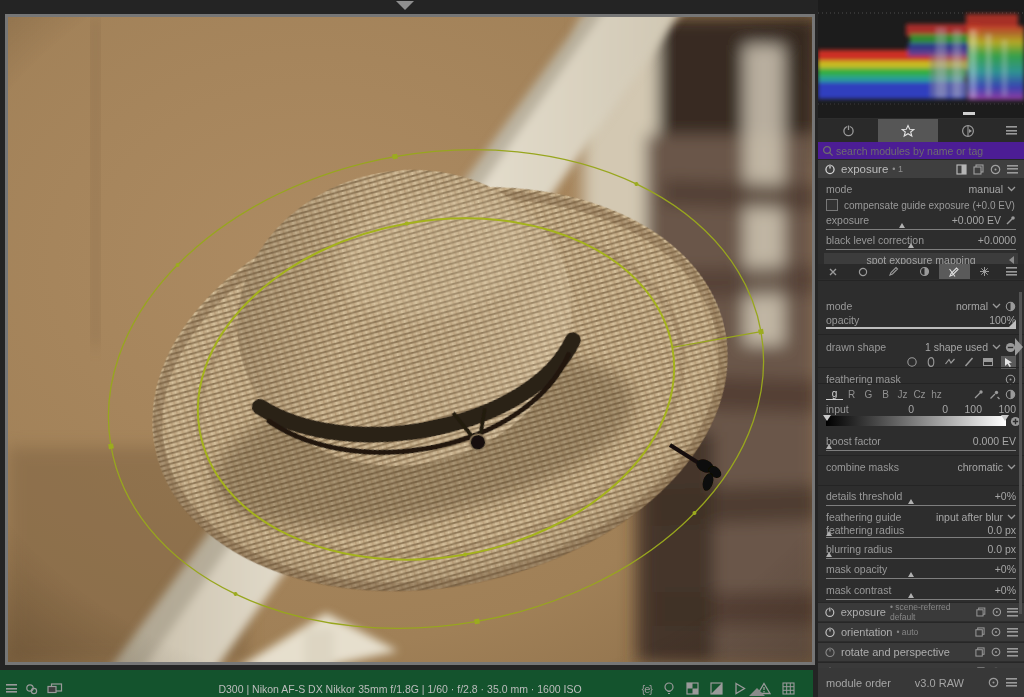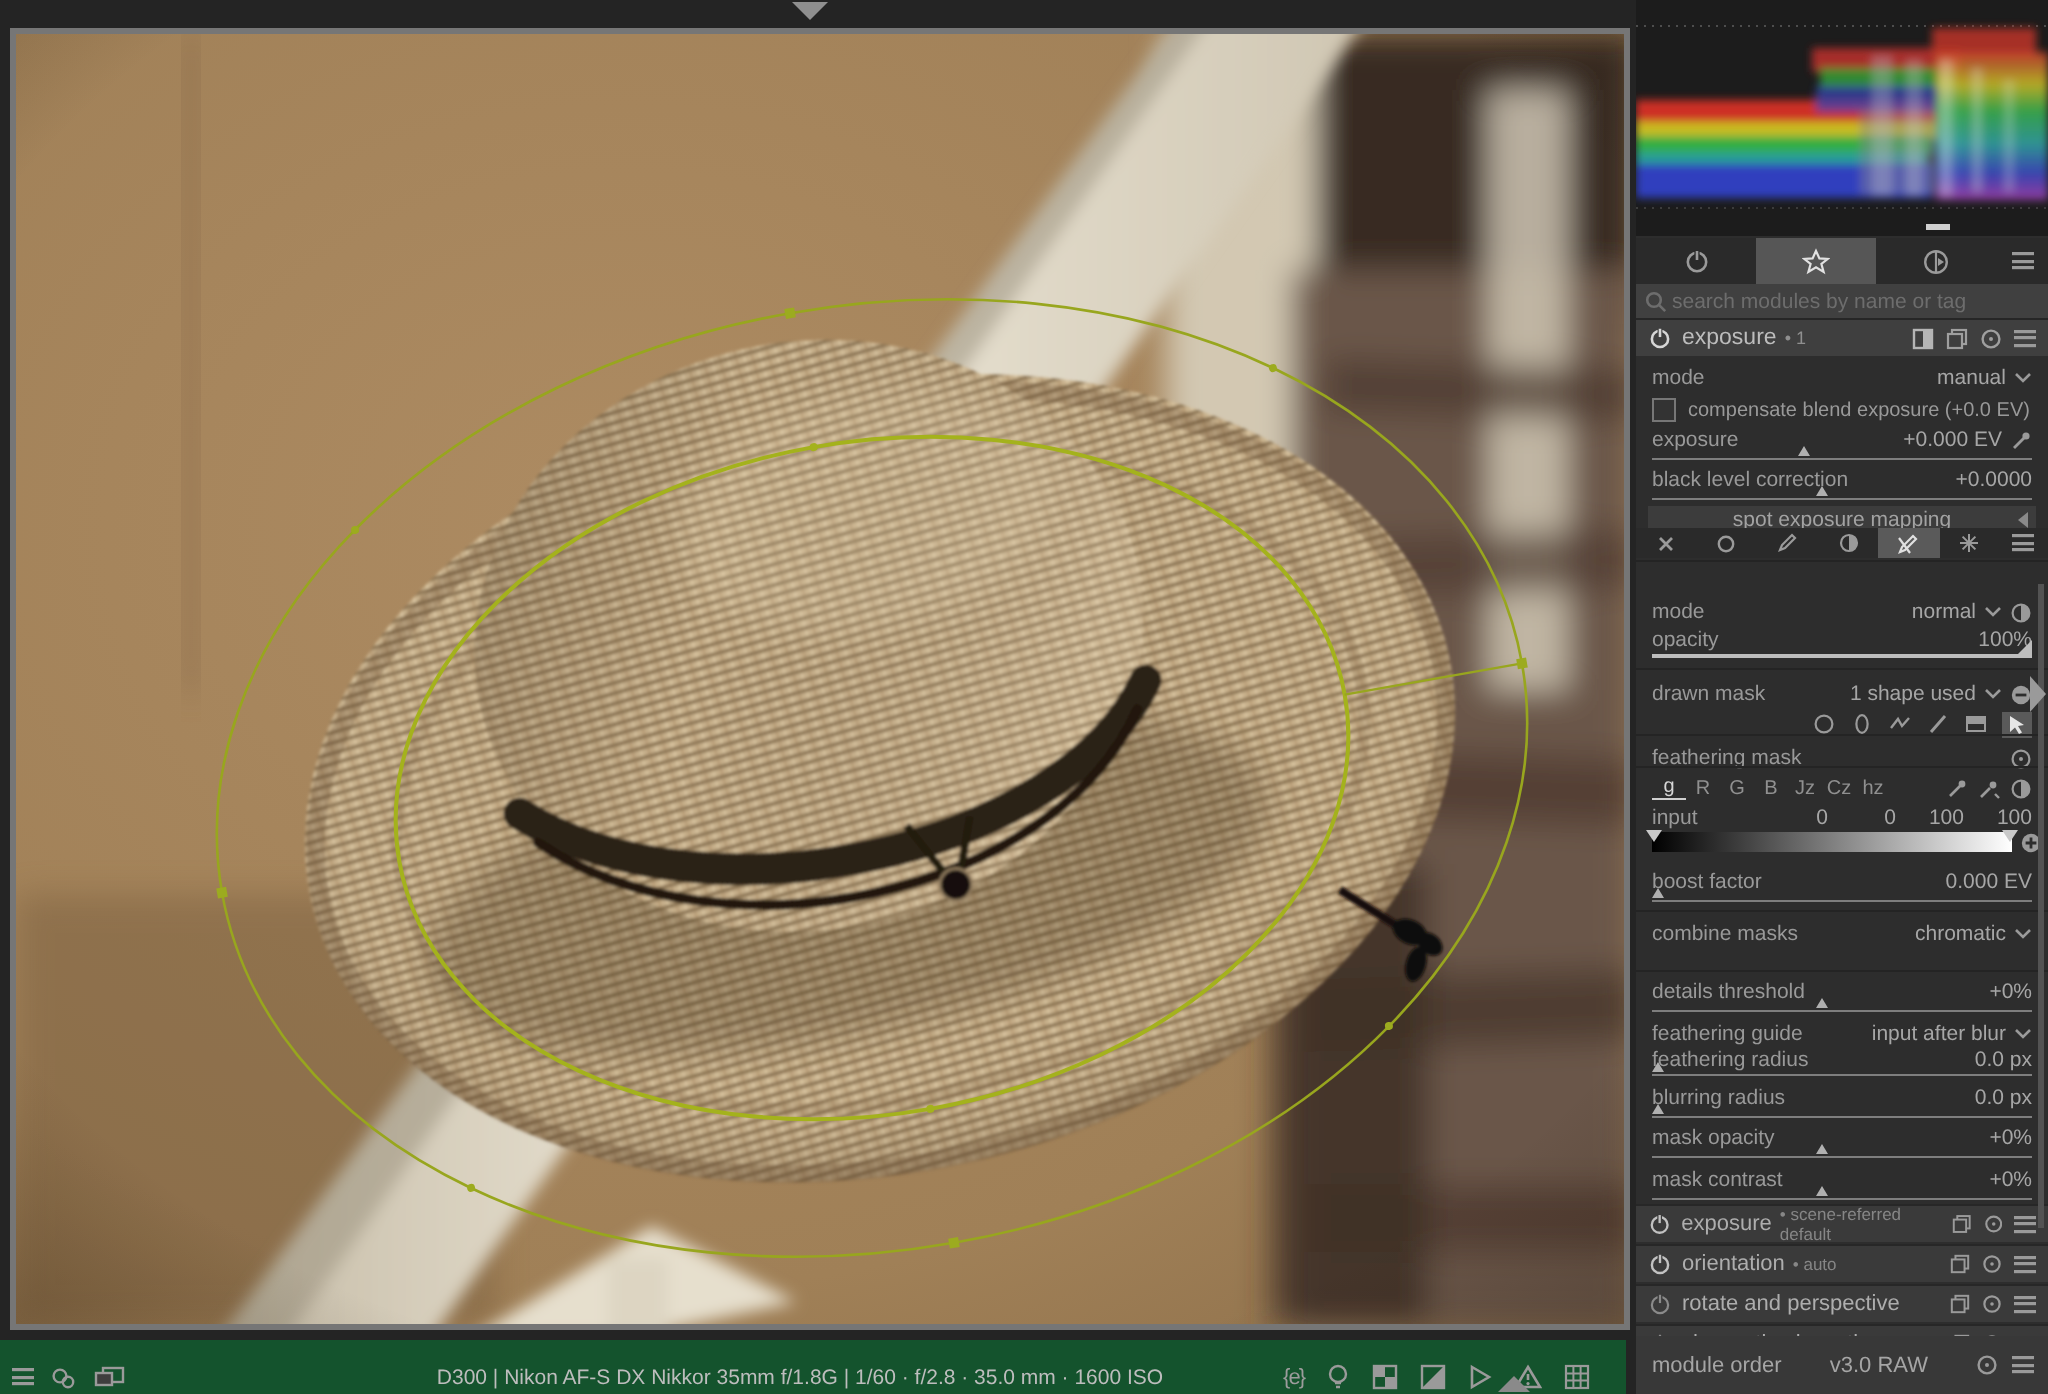--- a/index.html
+++ b/index.html
@@ -17,21 +17,21 @@
     border-left:8px solid transparent;border-right:8px solid transparent;border-bottom:8px solid #8a8a8a;}
   
   .rp{position:absolute;left:818px;top:0;width:206px;height:668px;background:#2d2d2d;overflow:hidden;}
   .rp-footer{position:absolute;left:818px;top:668px;width:206px;height:29px;background:#383838;
     display:flex;align-items:center;color:#a5a5a5;font-size:11px;}
   .wave{position:absolute;left:0;top:0;}
   .tabbar{position:absolute;left:0;top:119px;width:206px;height:23px;background:#2a2a2a;display:flex;}
   .tab{flex:1;display:flex;align-items:center;justify-content:center;}
   .tab.active{background:#565656;}
   .tab-menu{width:26px;display:flex;align-items:center;justify-content:center;}
-  .search{position:absolute;left:0;top:142px;width:206px;height:17px;background:#404040;
+  .search{position:absolute;left:0;top:142px;width:206px;height:17px;background:#4c1d95;
     display:flex;align-items:center;padding:0 4px;box-sizing:border-box;}
   .search input{flex:1;background:transparent;border:none;outline:none;color:#9a9a9a;
     font-size:10.5px;font-family:"Liberation Sans",sans-serif;}
   .search input::placeholder{color:#6d6d6d;}
   .hdr{position:absolute;left:0;width:206px;height:19px;background:#3f3f3f;border-top:1px solid #262626;
     display:flex;align-items:center;padding:0 6px;box-sizing:border-box;color:#bcbcbc;font-size:11.5px;}
   .hdr .ttl{margin-left:5px;}
   .hdr .sub{font-size:9px;color:#8f8f8f;margin-left:4px;}
   .hdr .sp{flex:1;}
   .row{position:absolute;left:0;width:206px;height:14px;display:flex;align-items:center;
@@ -303,21 +303,21 @@
       <span>mode</span>
       <span class="sp"></span>
       <span class="val">manual</span>
       <svg class="ic" width="9" height="6" viewBox="0 0 9 6" style="margin-left:4px">
         <polyline points="1,1 4.5,4.5 8,1" fill="none" stroke="#9a9a9a" stroke-width="1.3"></polyline>
       </svg>
     </div>
 
     <div class="row" style="top:198px">
       <span style="display:inline-block;width:10px;height:10px;border:1px solid #777;background:#333;margin-right:6px"></span>
-      <span style="font-size:10px">compensate blend exposure (+0.0 EV)</span>
+      <span style="font-size:10px">compensate guide exposure (+0.0 EV)</span>
     </div>
 
     <div>
       <div class="row" style="top:213px">
         <span>exposure</span>
         <span class="sp"></span>
         <span class="val">+0.000 EV</span>
         <svg class="ic" width="11" height="11" viewBox="0 0 11 11" style="margin-left:4px">
           <line x1="2" y1="9" x2="7" y2="4" stroke="#9a9a9a" stroke-width="1.4"></line>
           <circle cx="8" cy="3" r="1.8" fill="#9a9a9a"></circle>
@@ -402,21 +402,21 @@
         <span class="sp"></span>
         <span class="val">100%</span>
       </div>
       <div class="hline" style="top:327px;background:#bdbdbd;height:2px"></div>
       <div style="position:absolute;right:8px;top:320px;width:0;height:0;border-bottom:7px solid #bdbdbd;border-left:7px solid transparent"></div>
     </div>
 
     <div class="sep" style="top:334px"></div>
 
     <div class="row" style="top:340px">
-      <span>drawn mask</span>
+      <span>drawn shape</span>
       <span class="sp"></span>
       <span class="val">1 shape used</span>
       <svg class="ic" width="9" height="6" viewBox="0 0 9 6" style="margin:0 4px">
         <polyline points="1,1 4.5,4.5 8,1" fill="none" stroke="#9a9a9a" stroke-width="1.3"></polyline>
         </svg>
       <svg class="ic" width="11" height="11" viewBox="0 0 11 11">
         <circle cx="5.5" cy="5.5" r="4.6" fill="#9a9a9a"></circle>
         <rect x="2.8" y="4.8" width="5.4" height="1.4" fill="#2d2d2d"></rect>
         </svg>
     </div>

